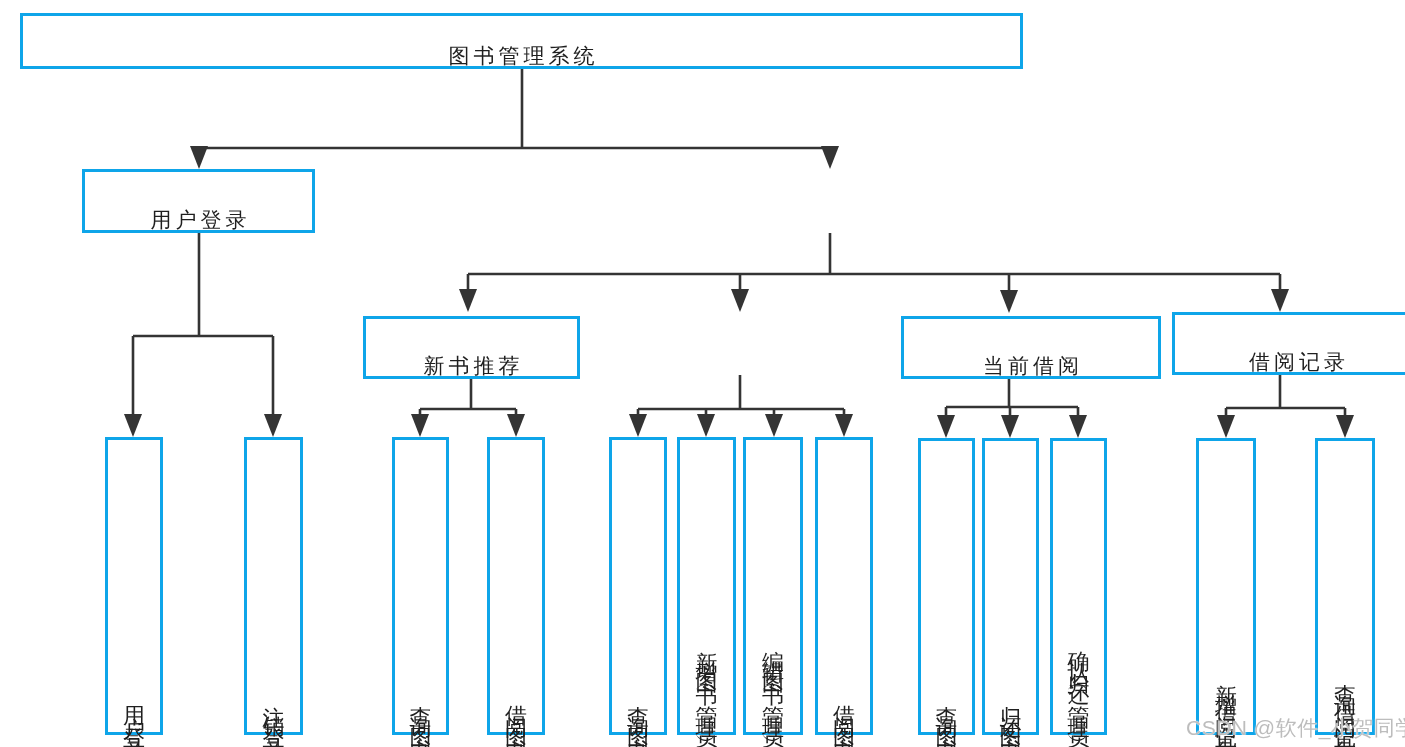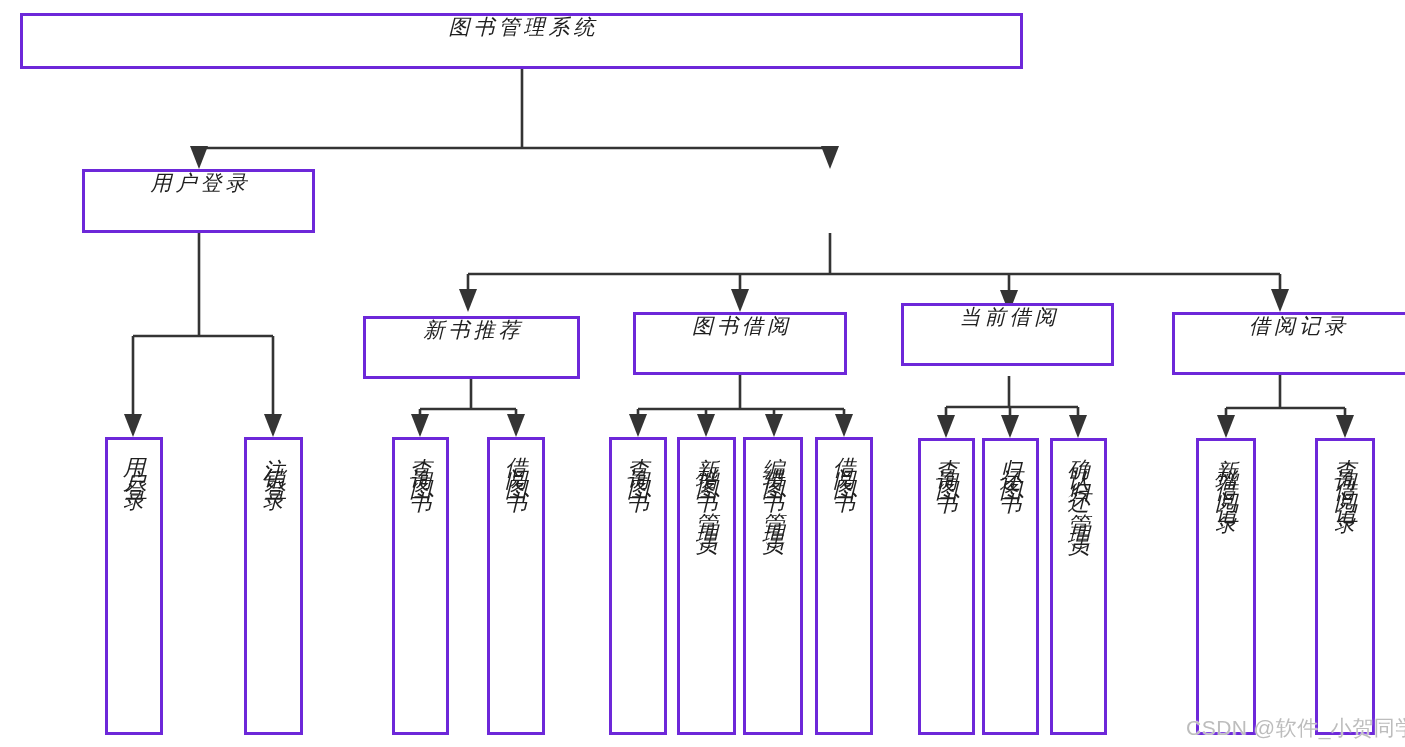--- a/index.html
+++ b/index.html
@@ -13,28 +13,27 @@
   }
   svg.connectors {
     position: absolute;
     left: 0; top: 0;
     width: 1405px; height: 747px;
     z-index: 1;
   }
   .node {
     position: absolute;
     box-sizing: border-box;
-    border: 3px solid #6d28d9;
+    border: 3px solid #0ea5e9;
     background: #ffffff;
     display: flex;
-    align-items: flex-start;
+    align-items: flex-end;
     justify-content: center;
     color: #1f1f1f;
     z-index: 2;
-    font-style: italic;
   }
   .hbox { font-size: 21px; letter-spacing: 4px; white-space: nowrap; }
   .hbox .lbl { line-height: 1; transform: translateX(2px); }
   .vbox .lbl {
     writing-mode: vertical-rl;
     text-orientation: mixed;
     font-size: 22px;
     letter-spacing: 11px;
     line-height: 1;
     white-space: nowrap;
@@ -93,24 +92,21 @@
     <span class="lbl">图书管理系统</span>
   </div>
 
   <div class="node hbox" style="left:82px; top:169px; width:233px; height:64px;">
     <span class="lbl">用户登录</span>
   </div>
 
   <div class="node hbox" style="left:363px; top:316px; width:217px; height:63px;">
     <span class="lbl">新书推荐</span>
   </div>
-  <div class="node hbox" style="left:633px; top:312px; width:214px; height:63px;">
-    <span class="lbl">图书借阅</span>
-  </div>
-  <div class="node hbox" style="left:901px; top:303px; width:213px; height:63px;">
+  <div class="node hbox" style="left:901px; top:316px; width:260px; height:63px;">
     <span class="lbl">当前借阅</span>
   </div>
   <div class="node hbox" style="left:1172px; top:312px; width:250px; height:63px;">
     <span class="lbl">借阅记录</span>
   </div>
 
   <div class="node vbox" style="left:105px; top:437px; width:58px; height:298px;">
     <span class="lbl">用户登录</span>
   </div>
   <div class="node vbox" style="left:244px; top:437px; width:59px; height:298px;">

